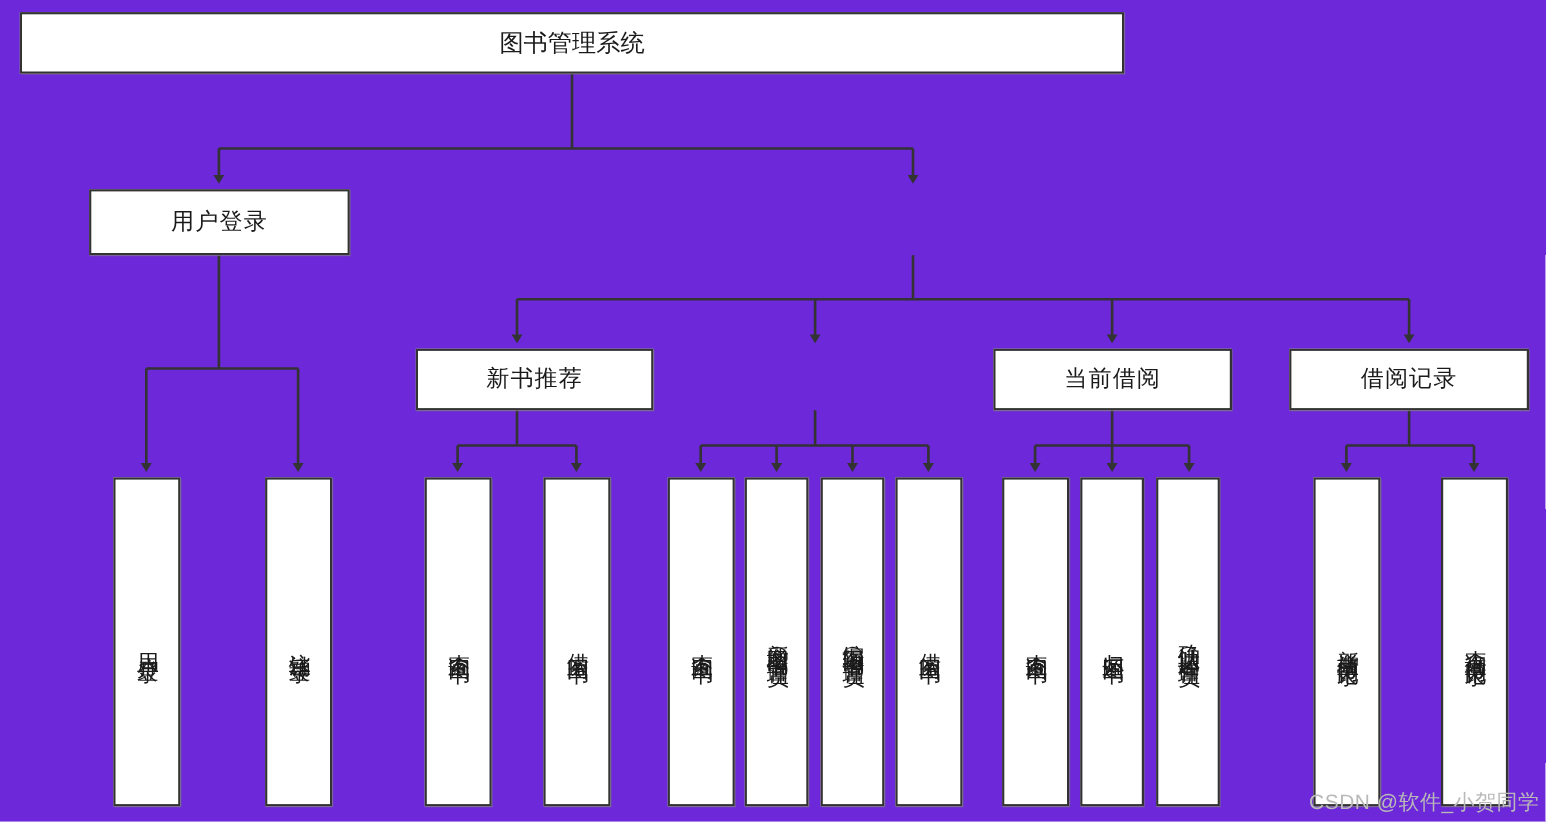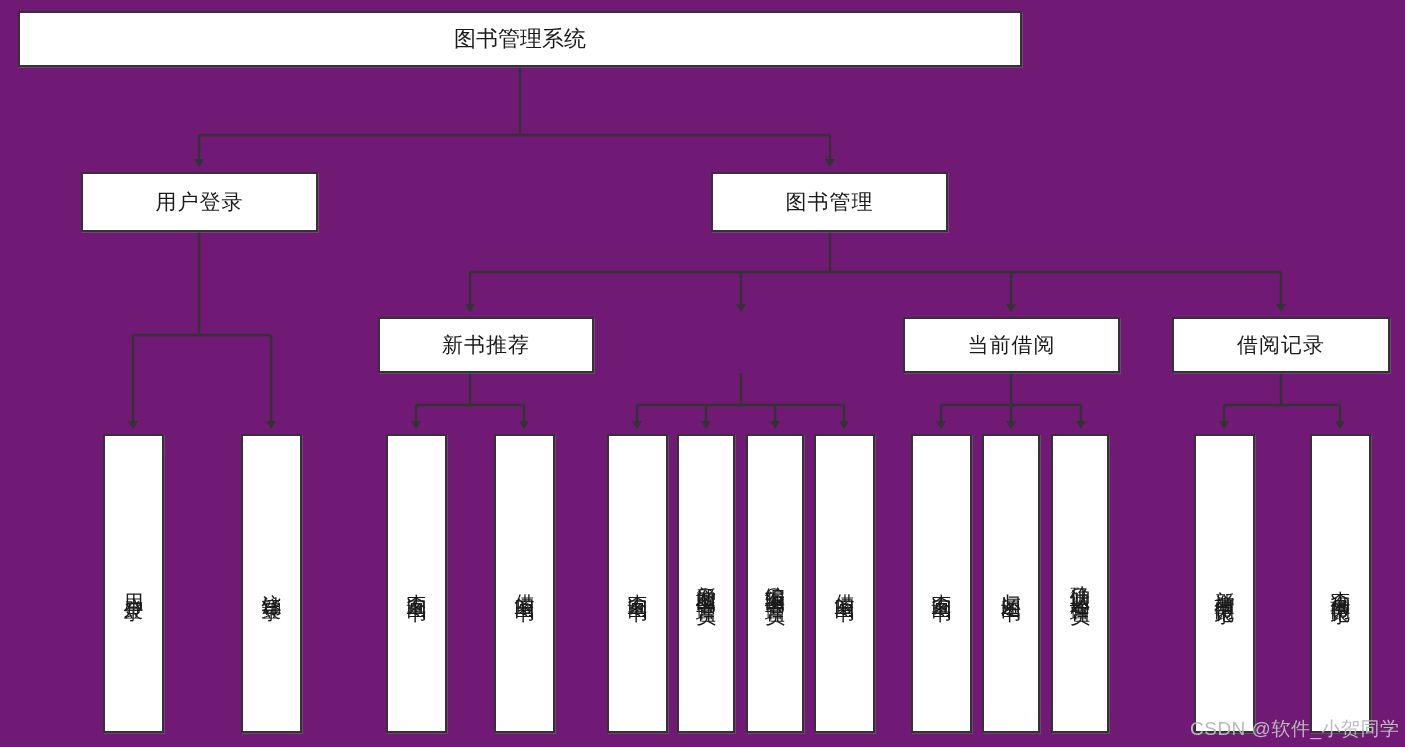--- a/index.html
+++ b/index.html
@@ -7,21 +7,21 @@
     padding: 0;
     background: #ffffff;
   }
   body {
     font-family: "Liberation Sans", "DejaVu Sans", sans-serif;
   }
   #canvas {
     position: relative;
     width: 1405px;
     height: 747px;
-    background: #701a75;
+    background: #6d28d9;
     overflow: hidden;
   }
   svg.connectors {
     position: absolute;
     left: 0;
     top: 0;
     width: 1405px;
     height: 747px;
     pointer-events: none;
   }
@@ -122,23 +122,20 @@
     </g>
   </svg>
 
   <div class="node root" style="left:18px; top:11px; width:1004px; height:56px;">
     <span>图书管理系统</span>
   </div>
 
   <div class="node h" style="left:81px; top:172px; width:237px; height:60px;">
     <span>用户登录</span>
   </div>
-  <div class="node h" style="left:711px; top:172px; width:237px; height:60px;">
-    <span>图书管理</span>
-  </div>
 
   <div class="node h" style="left:362px; top:317px; width:216px; height:56px;margin-left:16px;">
     <span>新书推荐</span>
   </div>
   <div class="node h" style="left:1172px; top:317px; width:218px; height:56px;">
     <span>借阅记录</span>
   </div>
   <div class="node h" style="left:903px; top:317px; width:217px; height:56px;">
     <span>当前借阅</span>
   </div>

